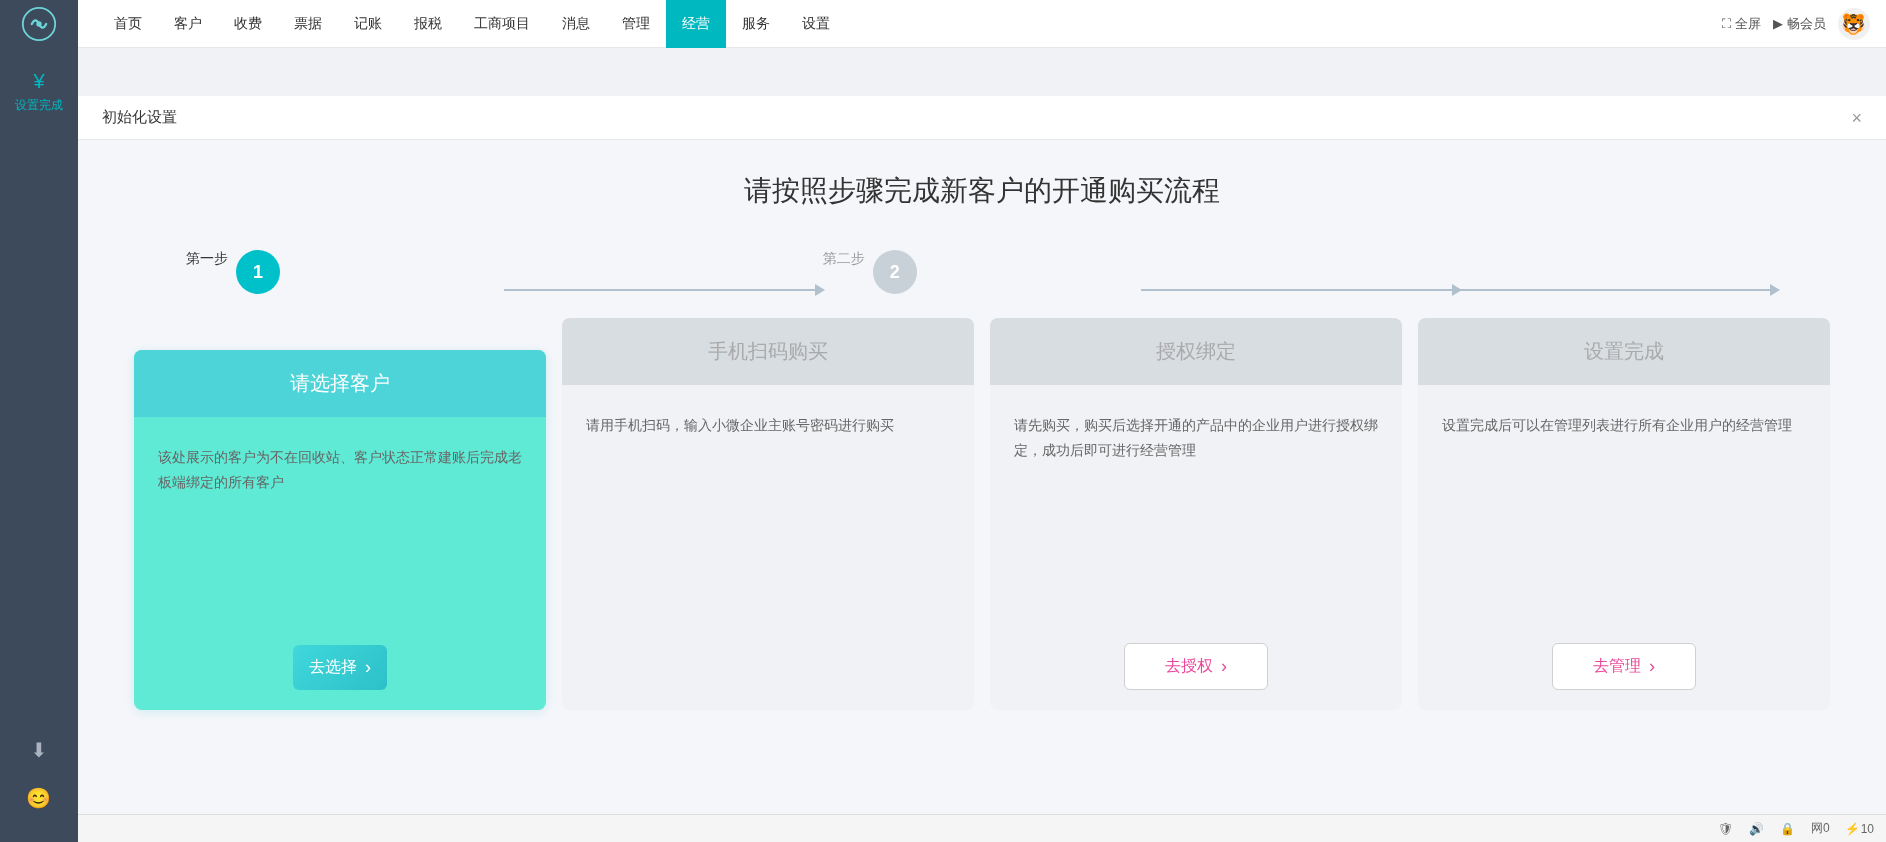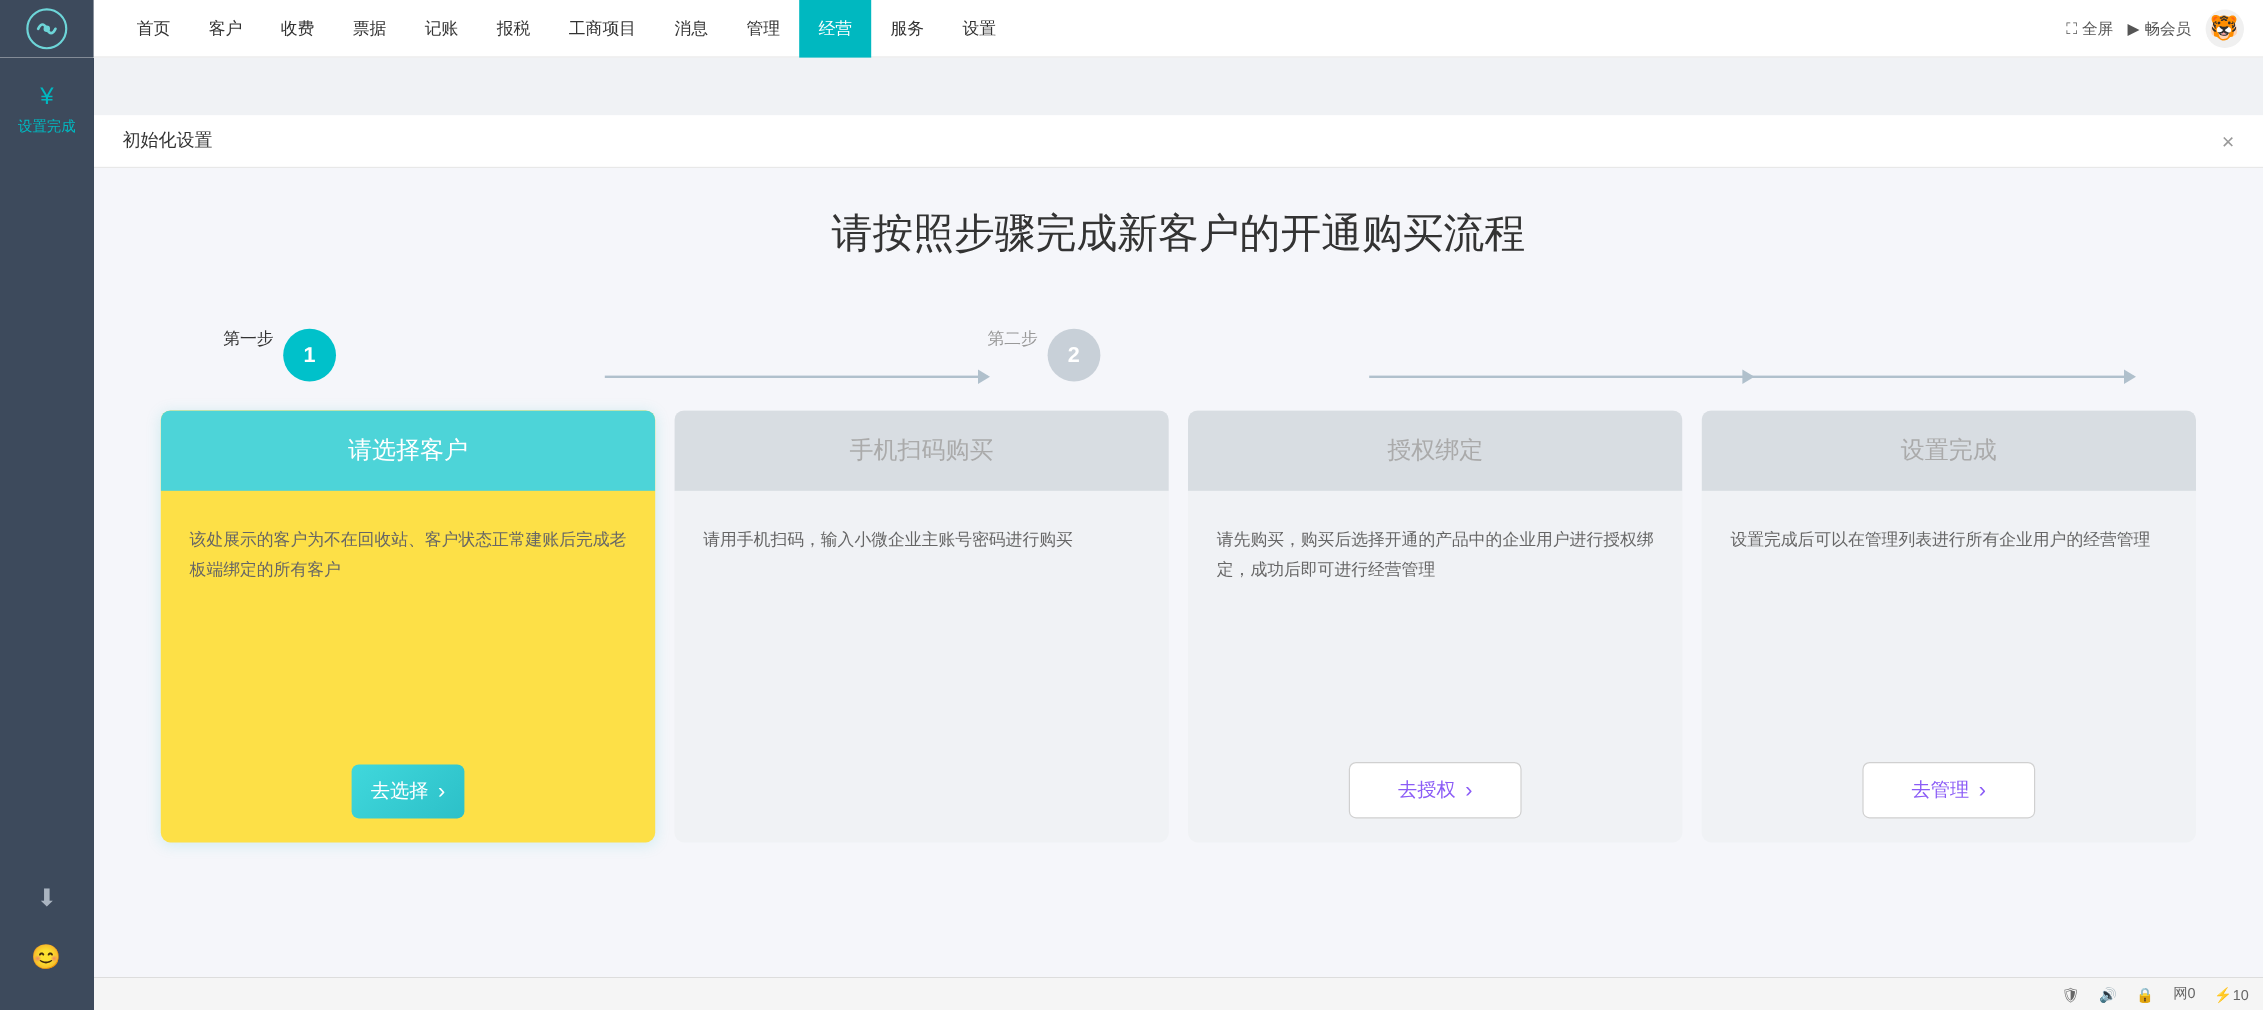--- a/index.html
+++ b/index.html
@@ -50,22 +50,22 @@
       border-bottom: 1px solid #e8e8e8;
       gap: 36px;
     }
     .page-title { font-size: 15px; color: #333; }
     .close-btn { font-size: 18px; color: #999; cursor: pointer; line-height: 1; }
 
     .content-area {
       flex: 1; padding: 32px 48px; overflow-y: auto; background: #f5f6fa;
     }
     .main-title {
-      text-align: center; font-size: 34px; font-weight: 500; color: #333;
-      margin-bottom: 56px;
+      text-align: center; font-size: 28px; font-weight: 500; color: #333;
+      margin-bottom: 40px;
     }
     .step-label { font-size: 14px; color: #999; margin-bottom: 12px; }
     .step-label.active { color: #333; }
     .step-circle {
       width: 44px; height: 44px; border-radius: 50%;
       display: flex; align-items: center; justify-content: center;
       font-size: 18px; font-weight: bold; color: #fff; z-index: 2;
       position: relative;
     }
     .step-circle.active { background: #00c1ca; }
@@ -73,40 +73,40 @@
 
     
     .cards-row {
       display: flex; gap: 0; align-items: stretch;
     }
     .step-card {
       flex: 1; border-radius: 8px; overflow: hidden;
       display: flex; flex-direction: column; min-height: 360px;
       margin: 0 8px;
     }
-    .step-card.active-card { background: #fde047; box-shadow: 0 2px 12px rgba(0,180,190,0.15); }
+    .step-card.active-card { background: #5eead4; box-shadow: 0 2px 12px rgba(0,180,190,0.15); margin-top: 32px; }
     .step-card.inactive-card { background: #f0f2f5; }
 
     .card-header {
       padding: 20px 0; text-align: center; font-size: 20px; font-weight: 500;
     }
     .card-header.active-header { background: #4dd4d8; color: #fff; }
     .card-header.inactive-header { background: #d8dde2; color: #aaa; }
 
     .card-body { padding: 28px 24px; flex: 1; font-size: 14px; color: #666; line-height: 1.8; }
     .card-footer { padding: 20px 24px; display: flex; justify-content: center; }
 
     .btn-primary {
       background: linear-gradient(135deg, #40d8dc, #2cc0c8);
       color: #fff; border: none; border-radius: 6px;
       padding: 12px 16px; font-size: 16px; cursor: pointer;
       display: flex; align-items: flex-start; gap: 8px;
     }
     .btn-disabled {
-      background: #fff; color: #8b5cf6; border: 1px solid #d0d0d0;
+      background: #fff; color: #ec4899; border: 1px solid #d0d0d0;
       border-radius: 6px; padding: 12px 40px; font-size: 16px; cursor: default;
       display: flex; align-items: center; gap: 8px;
     }
 
     
     .status-bar {
       position: fixed; bottom: 0; left: 0; right: 0; height: 28px;
       background: #f5f5f5; border-top: 1px solid #ddd;
       display: flex; align-items: center; padding: 0 12px;
       font-size: 12px; color: #666;

